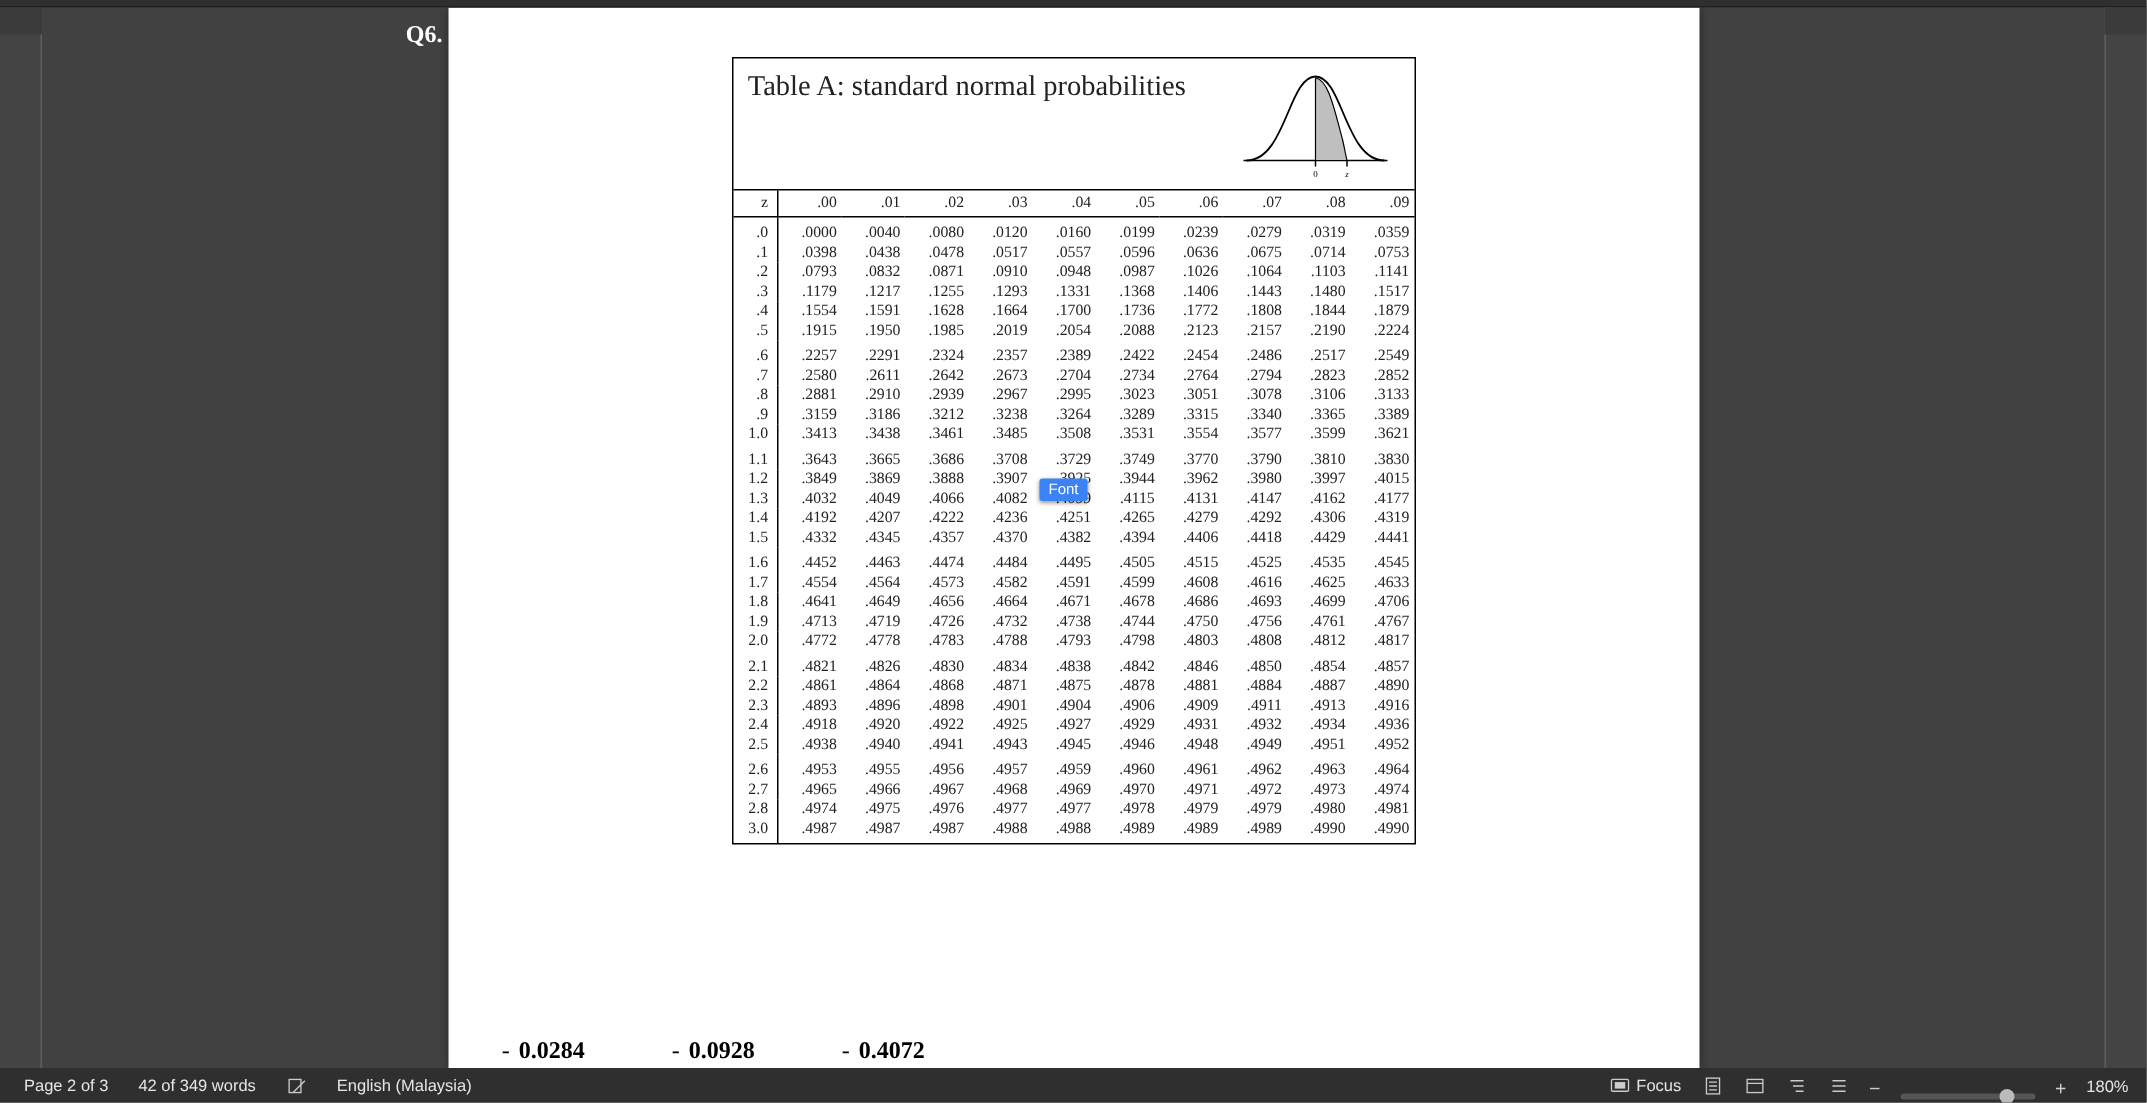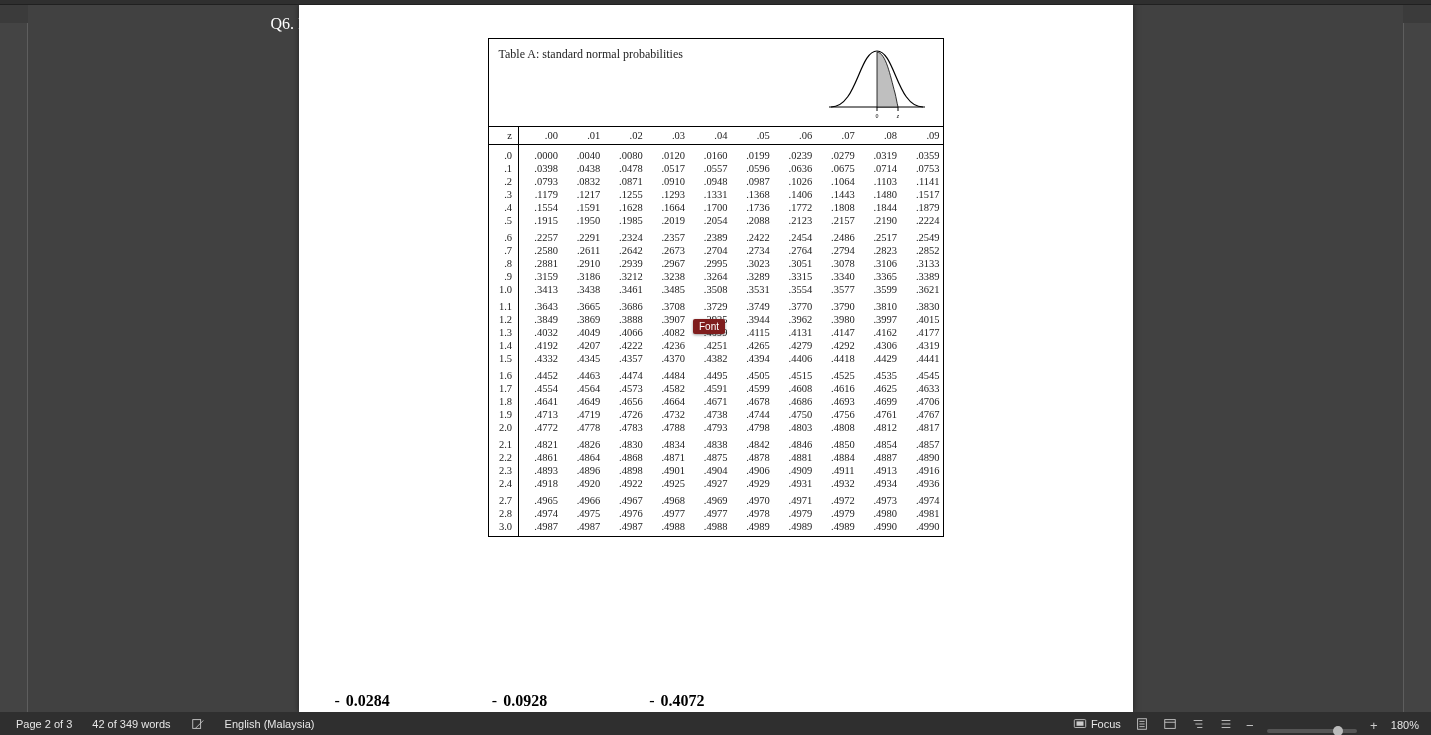--- a/index.html
+++ b/index.html
@@ -72,41 +72,41 @@
     top:10px;
     width:calc(var(--page-width) + 100px);
     text-align:left;
     font-family: Georgia, "Times New Roman", serif;
     font-size: 16px;
     color: #fff;
     pointer-events:none;
     white-space:nowrap;
     padding-left:22px;
   }
-  .qline b { font-weight:400; }
+  .qline b { font-weight:700; }
   .page-inner { padding-top:8px; }
 
   
   .tbl-wrap {
     margin: 25px auto 0 auto;
     width: 456px;
     border: 1px solid #000;
     font-family: "Times New Roman", Georgia, serif;
     background:#fff;
     position:relative;
   }
   .tbl-head {
     display:flex;
     border-bottom:1px solid #000;
     position:relative;
     height:88px;
   }
   .tbl-title {
     padding:8px 0 0 10px;
-    font-size:12px;
+    font-size:19px;
   }
   .bell {
     position:absolute; right:16px; top:6px; width:100px; height:76px;
   }
   table.z {
     border-collapse: collapse;
     width:100%;
     font-size:10.5px;
     table-layout:fixed;
   }
@@ -123,21 +123,21 @@
     width:30px;
   }
   table.z thead th { border-bottom:1px solid #000; padding-top:3px; padding-bottom:3px;}
   table.z tbody.block { }
   table.z tbody.block tr:first-child td { padding-top:5px; }
   table.z tbody.block:last-child tr:last-child td { padding-bottom:4px; }
 
   
   .tooltip {
     position:absolute;
-    background:#7f1d1d;
+    background:#3b82f6;
     color:#fff;
     font-family:"Segoe UI",Arial,sans-serif;
     font-size:10px;
     padding:2px 6px;
     border-radius:2px;
     box-shadow:0 1px 3px rgba(0,0,0,.4);
     pointer-events:none;
     top:314px; left:665px;
     z-index:5;
   }
@@ -146,21 +146,21 @@
   .answers {
     position:absolute;
     left:0; right:0;
     bottom:2px;
     display:flex;
     font-family: Georgia, "Times New Roman", serif;
     font-size:16px;
     font-weight:700;
     color:#000;
     padding-left:36px;
-    gap: 102px;
+    gap: 58px;
   }
   .answers .dash { font-weight:400; margin-right:6px;}
   .answers .opt { white-space:nowrap; }
 
   
   #statusbar {
     height:23px;
     background:var(--status-bg);
     color:var(--status-fg);
     display:flex;
@@ -571,22 +571,48 @@
                     <td>.4920</td>
                     <td>.4922</td>
                     <td>.4925</td>
                     <td>.4927</td>
                     <td>.4929</td>
                     <td>.4931</td>
                     <td>.4932</td>
                     <td>.4934</td>
                     <td>.4936</td>
                   </tr>
+                  <tr>
+                    <td class="zcol">2.5</td>
+                    <td>.4938</td>
+                    <td>.4940</td>
+                    <td>.4941</td>
+                    <td>.4943</td>
+                    <td>.4945</td>
+                    <td>.4946</td>
+                    <td>.4948</td>
+                    <td>.4949</td>
+                    <td>.4951</td>
+                    <td>.4952</td>
+                  </tr>
                 </tbody>
                 <tbody class="block">
+                  <tr>
+                    <td class="zcol">2.6</td>
+                    <td>.4953</td>
+                    <td>.4955</td>
+                    <td>.4956</td>
+                    <td>.4957</td>
+                    <td>.4959</td>
+                    <td>.4960</td>
+                    <td>.4961</td>
+                    <td>.4962</td>
+                    <td>.4963</td>
+                    <td>.4964</td>
+                  </tr>
                   <tr>
                     <td class="zcol">2.7</td>
                     <td>.4965</td>
                     <td>.4966</td>
                     <td>.4967</td>
                     <td>.4968</td>
                     <td>.4969</td>
                     <td>.4970</td>
                     <td>.4971</td>
                     <td>.4972</td>

